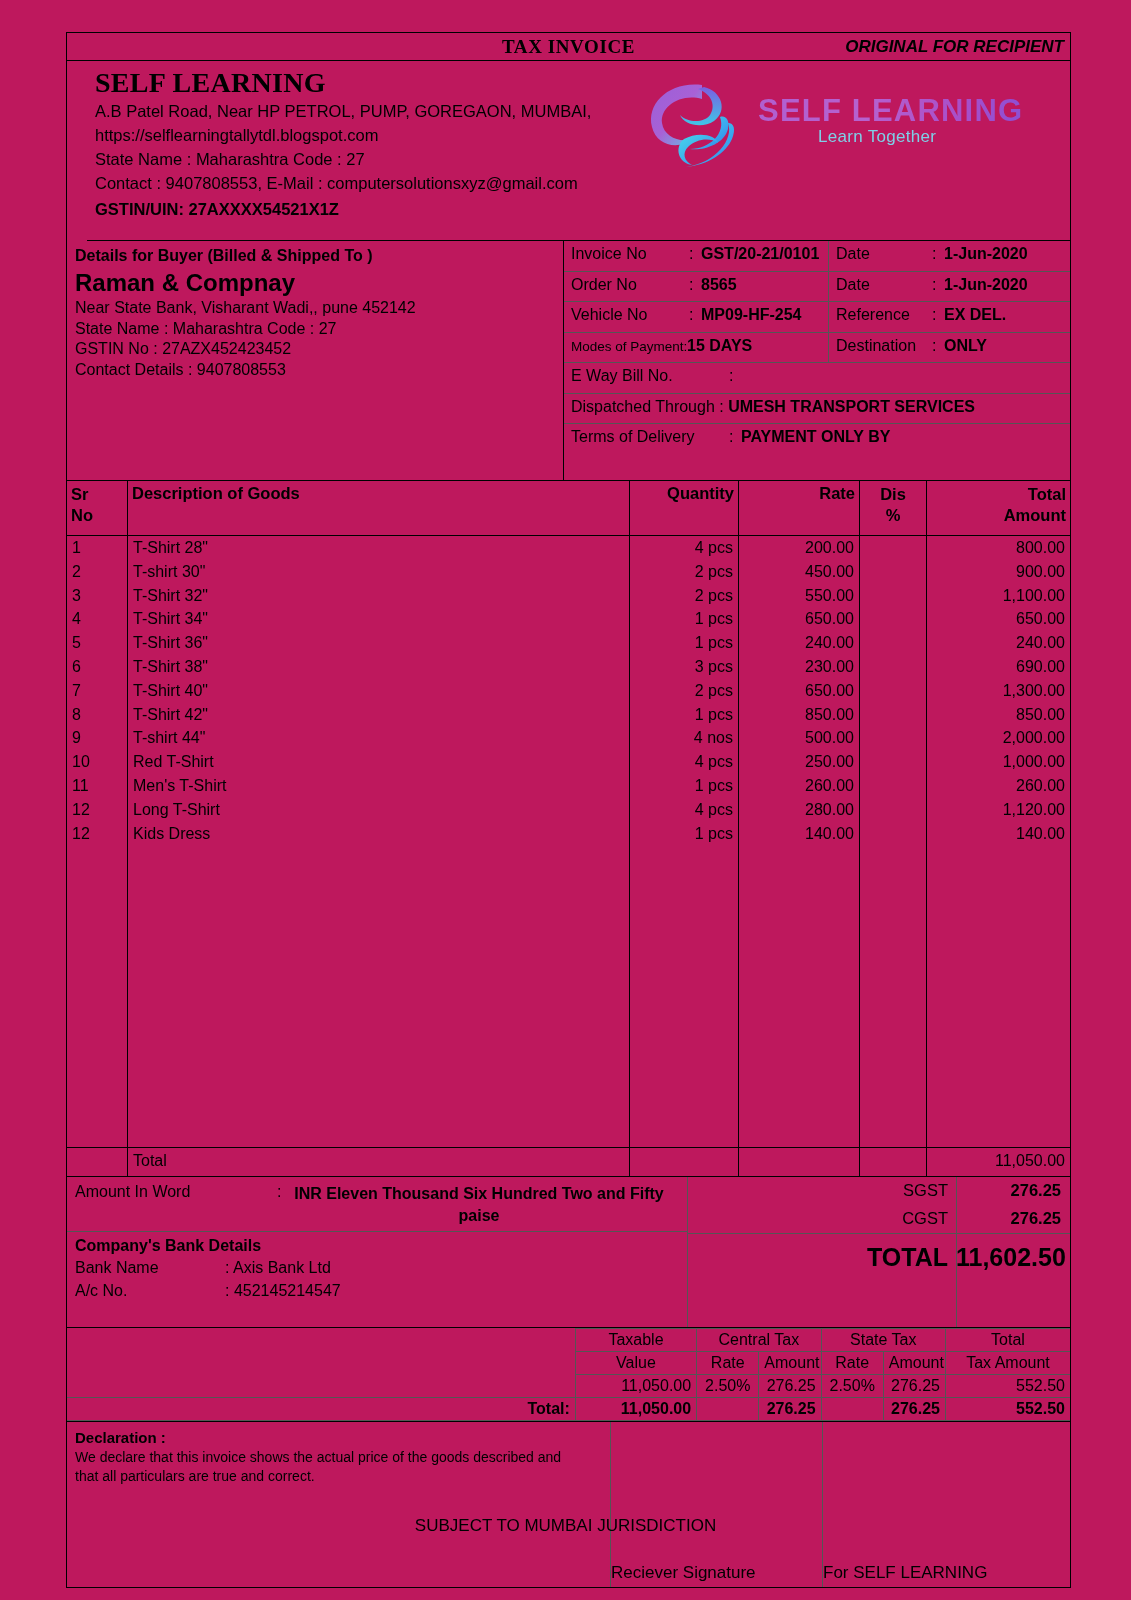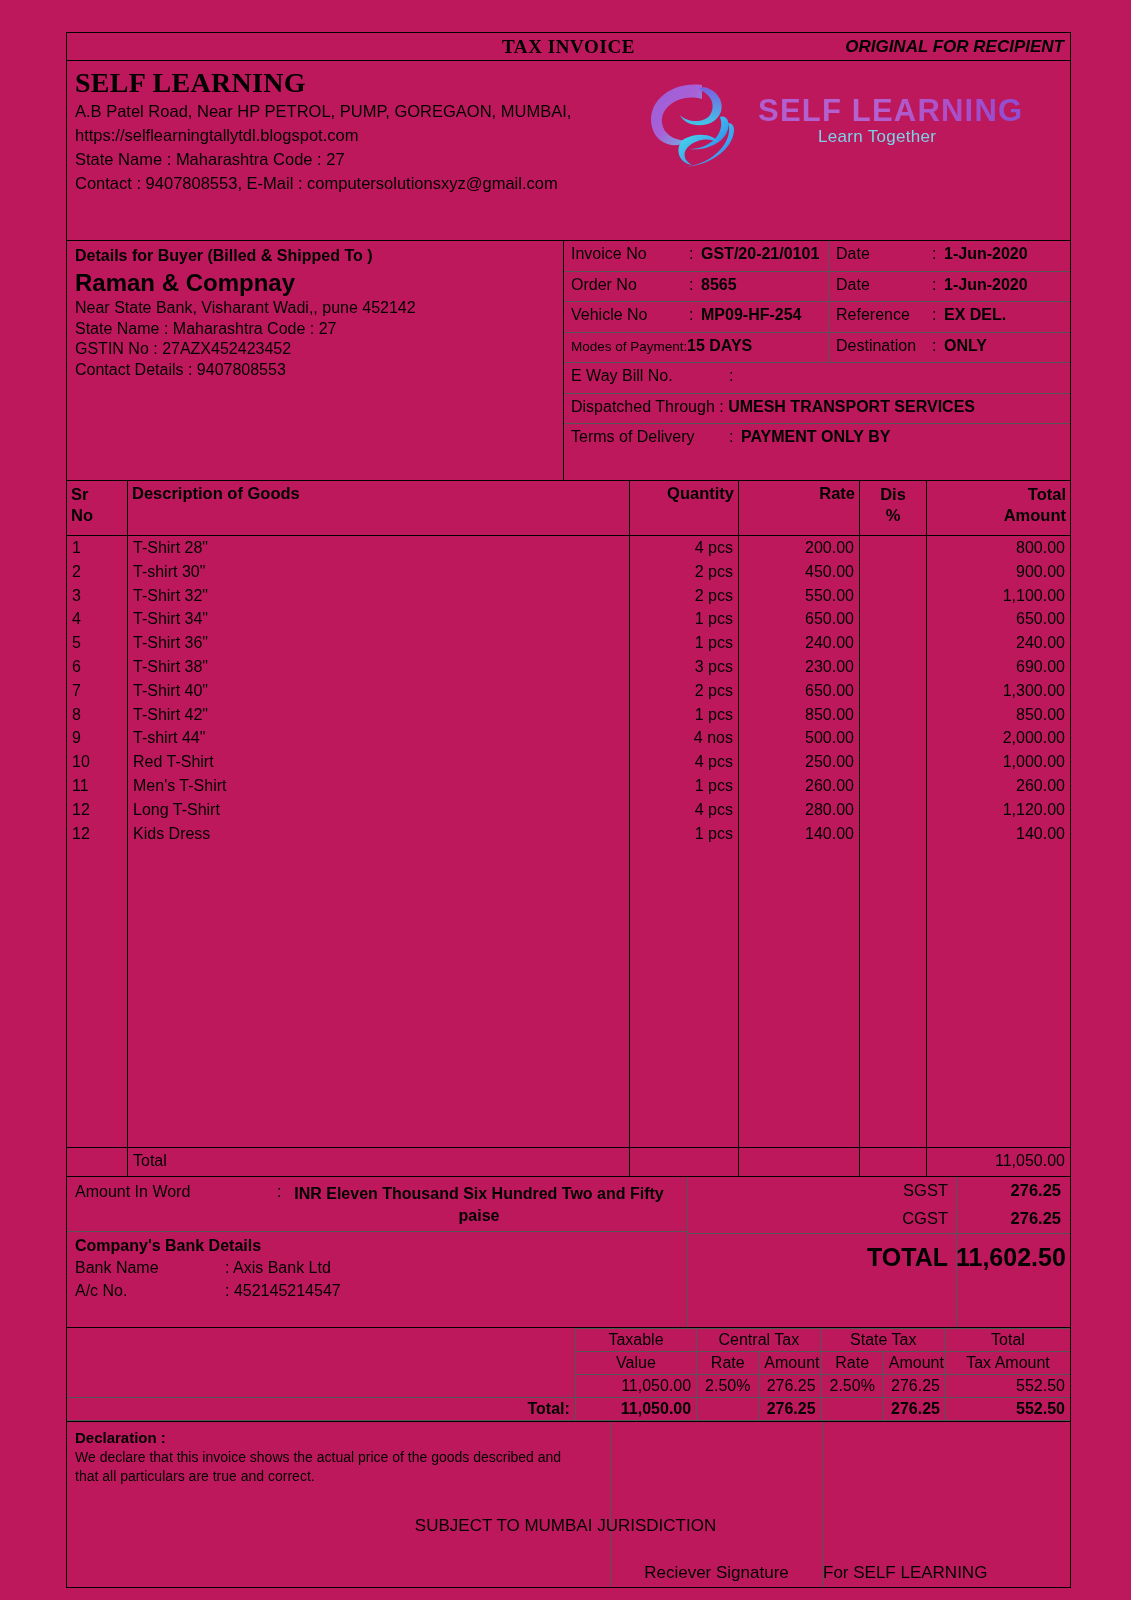--- a/index.html
+++ b/index.html
@@ -46,20 +46,21 @@
     font-weight:bold;
     font-size:17px;
   }
   
   .seller{
     position:relative;
     height:180px;
     border-bottom:1.5px solid #000;
     box-sizing:border-box;
     padding:6px 8px 0 8px;
+    margin-left:20px;
   }
   .seller-name{
     font-family:"Liberation Serif", serif;
     font-weight:bold;
     font-size:28px;
     line-height:32px;
     letter-spacing:.3px;
   }
   .seller-line{
     font-size:16.5px;
@@ -338,21 +339,21 @@
     box-sizing:border-box;
   }
   .sig2{
     position:absolute;
     left:756px;top:0;right:0;height:100%;
     box-sizing:border-box;
   }
   .sig-cap{
     position:absolute;
     left:0;right:0;bottom:4px;
-    text-align:center;
+    text-align:left;
     font-size:17px;
   }
   .sig-cap.right{text-align:left;padding-right:10px;}
   
   .jurisdiction{
     position:absolute;
     left:0;right:0;
     top:1516px;
     text-align:center;
     font-size:17px;
@@ -368,20 +369,21 @@
       <div class="doc-title">TAX INVOICE</div>
       <div class="orig-copy">ORIGINAL FOR RECIPIENT</div>
     </div>
 
     <div class="seller">
       <div class="seller-name">SELF LEARNING</div>
       <div class="seller-line">A.B Patel Road, Near HP PETROL, PUMP, GOREGAON, MUMBAI,</div>
       <div class="seller-line">https://selflearningtallytdl.blogspot.com</div>
       <div class="seller-line">State Name  : Maharashtra   Code  : 27</div>
       <div class="seller-line">Contact : 9407808553, E-Mail : computersolutionsxyz@gmail.com</div>
+      <div class="seller-gstin">GSTIN/UIN: 27AXXXX54521X1Z</div>
 
       <div class="logo-wrap">
         <svg class="logo-mark" width="110" height="96" viewBox="0 0 110 96">
           <defs>
             <linearGradient id="gA" x1="0" y1="0" x2="1" y2="1">
               <stop offset="0%" stop-color="#9b5fd8"></stop>
               <stop offset="50%" stop-color="#a861d6"></stop>
               <stop offset="100%" stop-color="#5ad0e6"></stop>
             </linearGradient>
             <linearGradient id="gB" x1="0" y1="0" x2="1" y2="1">

